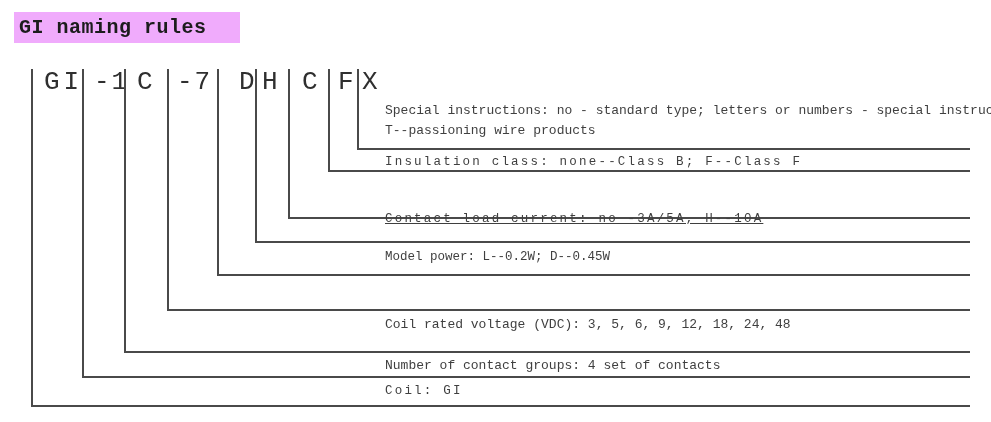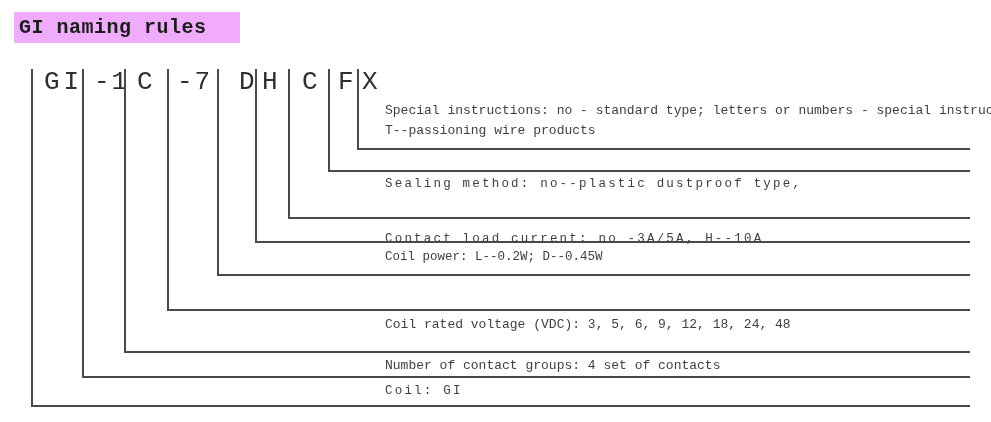--- a/index.html
+++ b/index.html
@@ -80,31 +80,33 @@
   <div class="connector" style="left:167px;top:69px;width:803px;height:242px;"></div>
   <div class="connector" style="left:124px;top:69px;width:846px;height:284px;"></div>
   <div class="connector" style="left:82px;top:69px;width:888px;height:309px;"></div>
   <div class="connector" style="left:31px;top:69px;width:939px;height:338px;"></div>
 
   <div class="expl two" style="top:101px;">
     <span class="l">Special instructions: no - standard type; letters or numbers - special instructions</span>
     <span class="l">T--passioning wire products</span>
   </div>
 
+  <div class="expl sp" style="top:155px;">
+    <span class="l">Insulation class: none--Class B; F--Class F</span>
+  </div>
 
   <div class="expl two-tight sp" style="top:176px;">
-    <span class="l">Sealing method: no--plastic dustproof type,</span>
   </div>
 
-  <div class="expl sp" style="top:232px;">
+  <div class="expl sp" style="top:212px;text-decoration:underline;">
     <span class="l">Contact load current: no -3A/5A, H--10A</span>
   </div>
 
   <div class="expl small" style="top:250px;">
-    <span class="l">Coil power: L--0.2W; D--0.45W</span>
+    <span class="l">Model power: L--0.2W; D--0.45W</span>
   </div>
 
   <div class="expl" style="top:285px;margin-top:32px;">
     <span class="l">Coil rated voltage (VDC): 3, 5, 6, 9, 12, 18, 24, 48</span>
   </div>
 
   <div class="expl two-tighter sp-sm" style="top:313px;">
   </div>
 
   <div class="expl" style="top:358px;">

